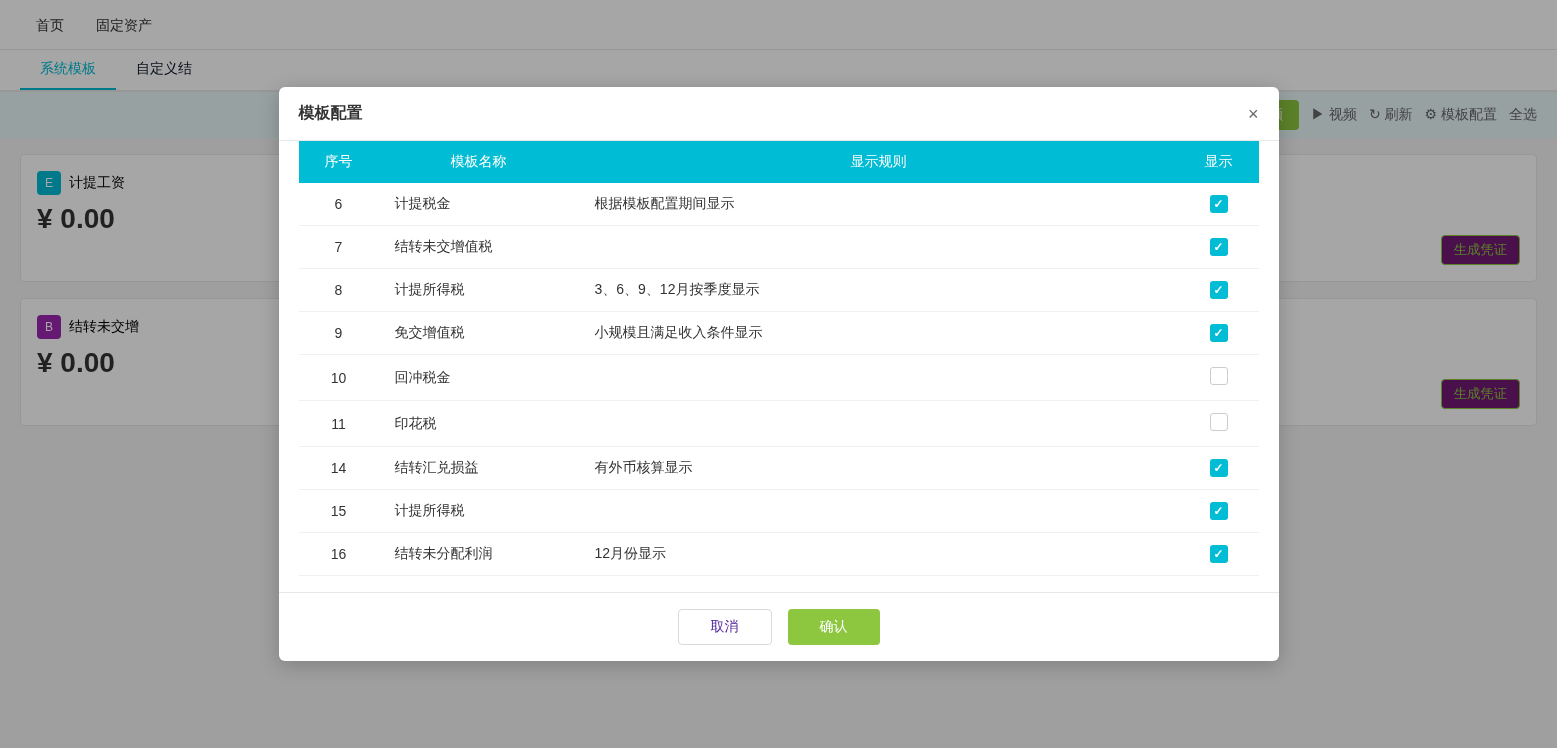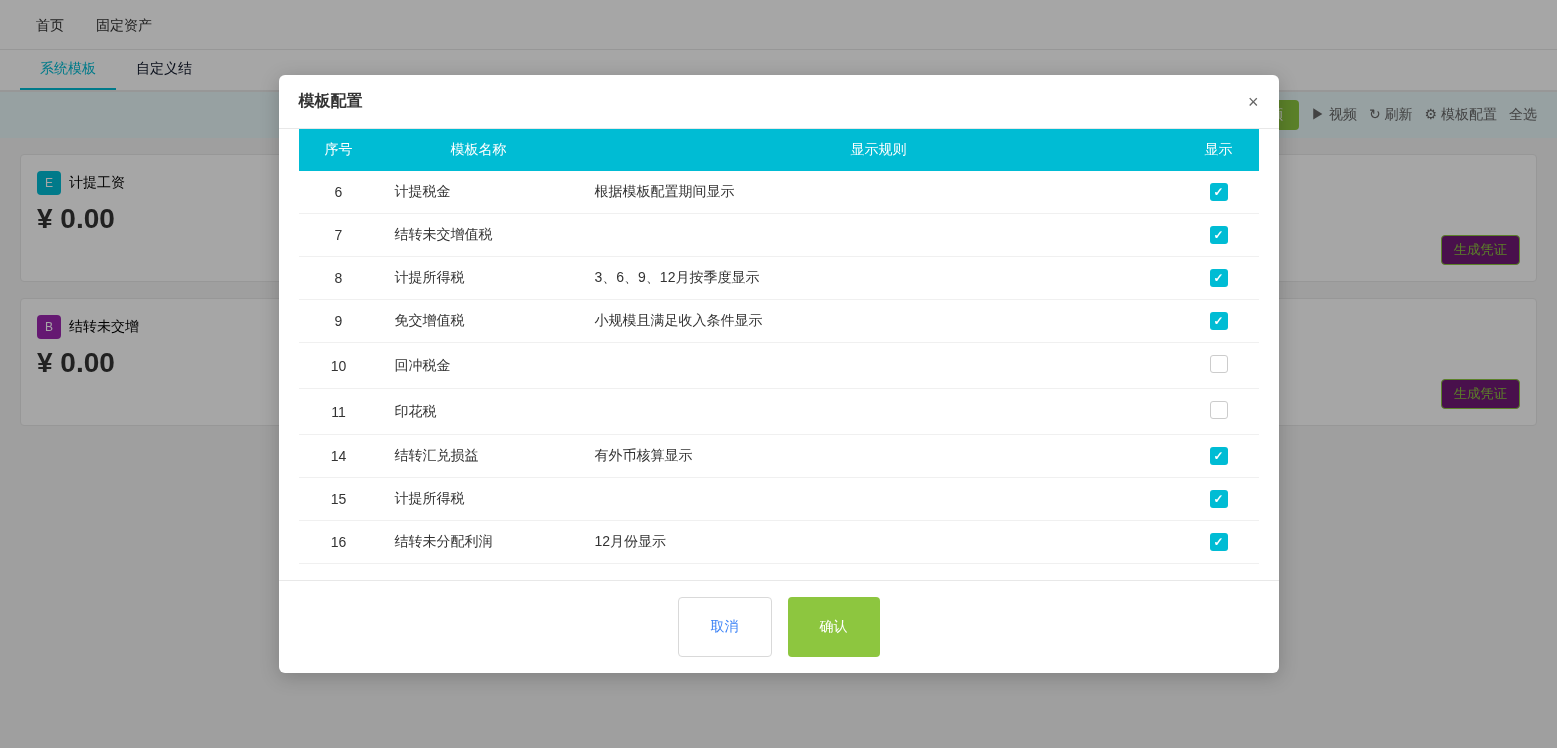--- a/index.html
+++ b/index.html
@@ -250,27 +250,27 @@
 
     
     .modal-footer {
       display: flex;
       justify-content: center;
       gap: 16px;
       padding: 16px 20px;
       border-top: 1px solid #e8e8e8;
     }
     .btn-cancel {
-      padding: 20px 32px;
+      padding: 8px 32px;
       border: 1px solid #d9d9d9;
       background: #fff;
       border-radius: 4px;
       cursor: pointer;
       font-size: 14px;
-      color: #3b82f6;
+      color: #4c1d95;
     }
     .btn-confirm {
       padding: 8px 32px;
       background: #8dc63f;
       border: none;
       border-radius: 4px;
       cursor: pointer;
       font-size: 14px;
       color: #fff;
     }

